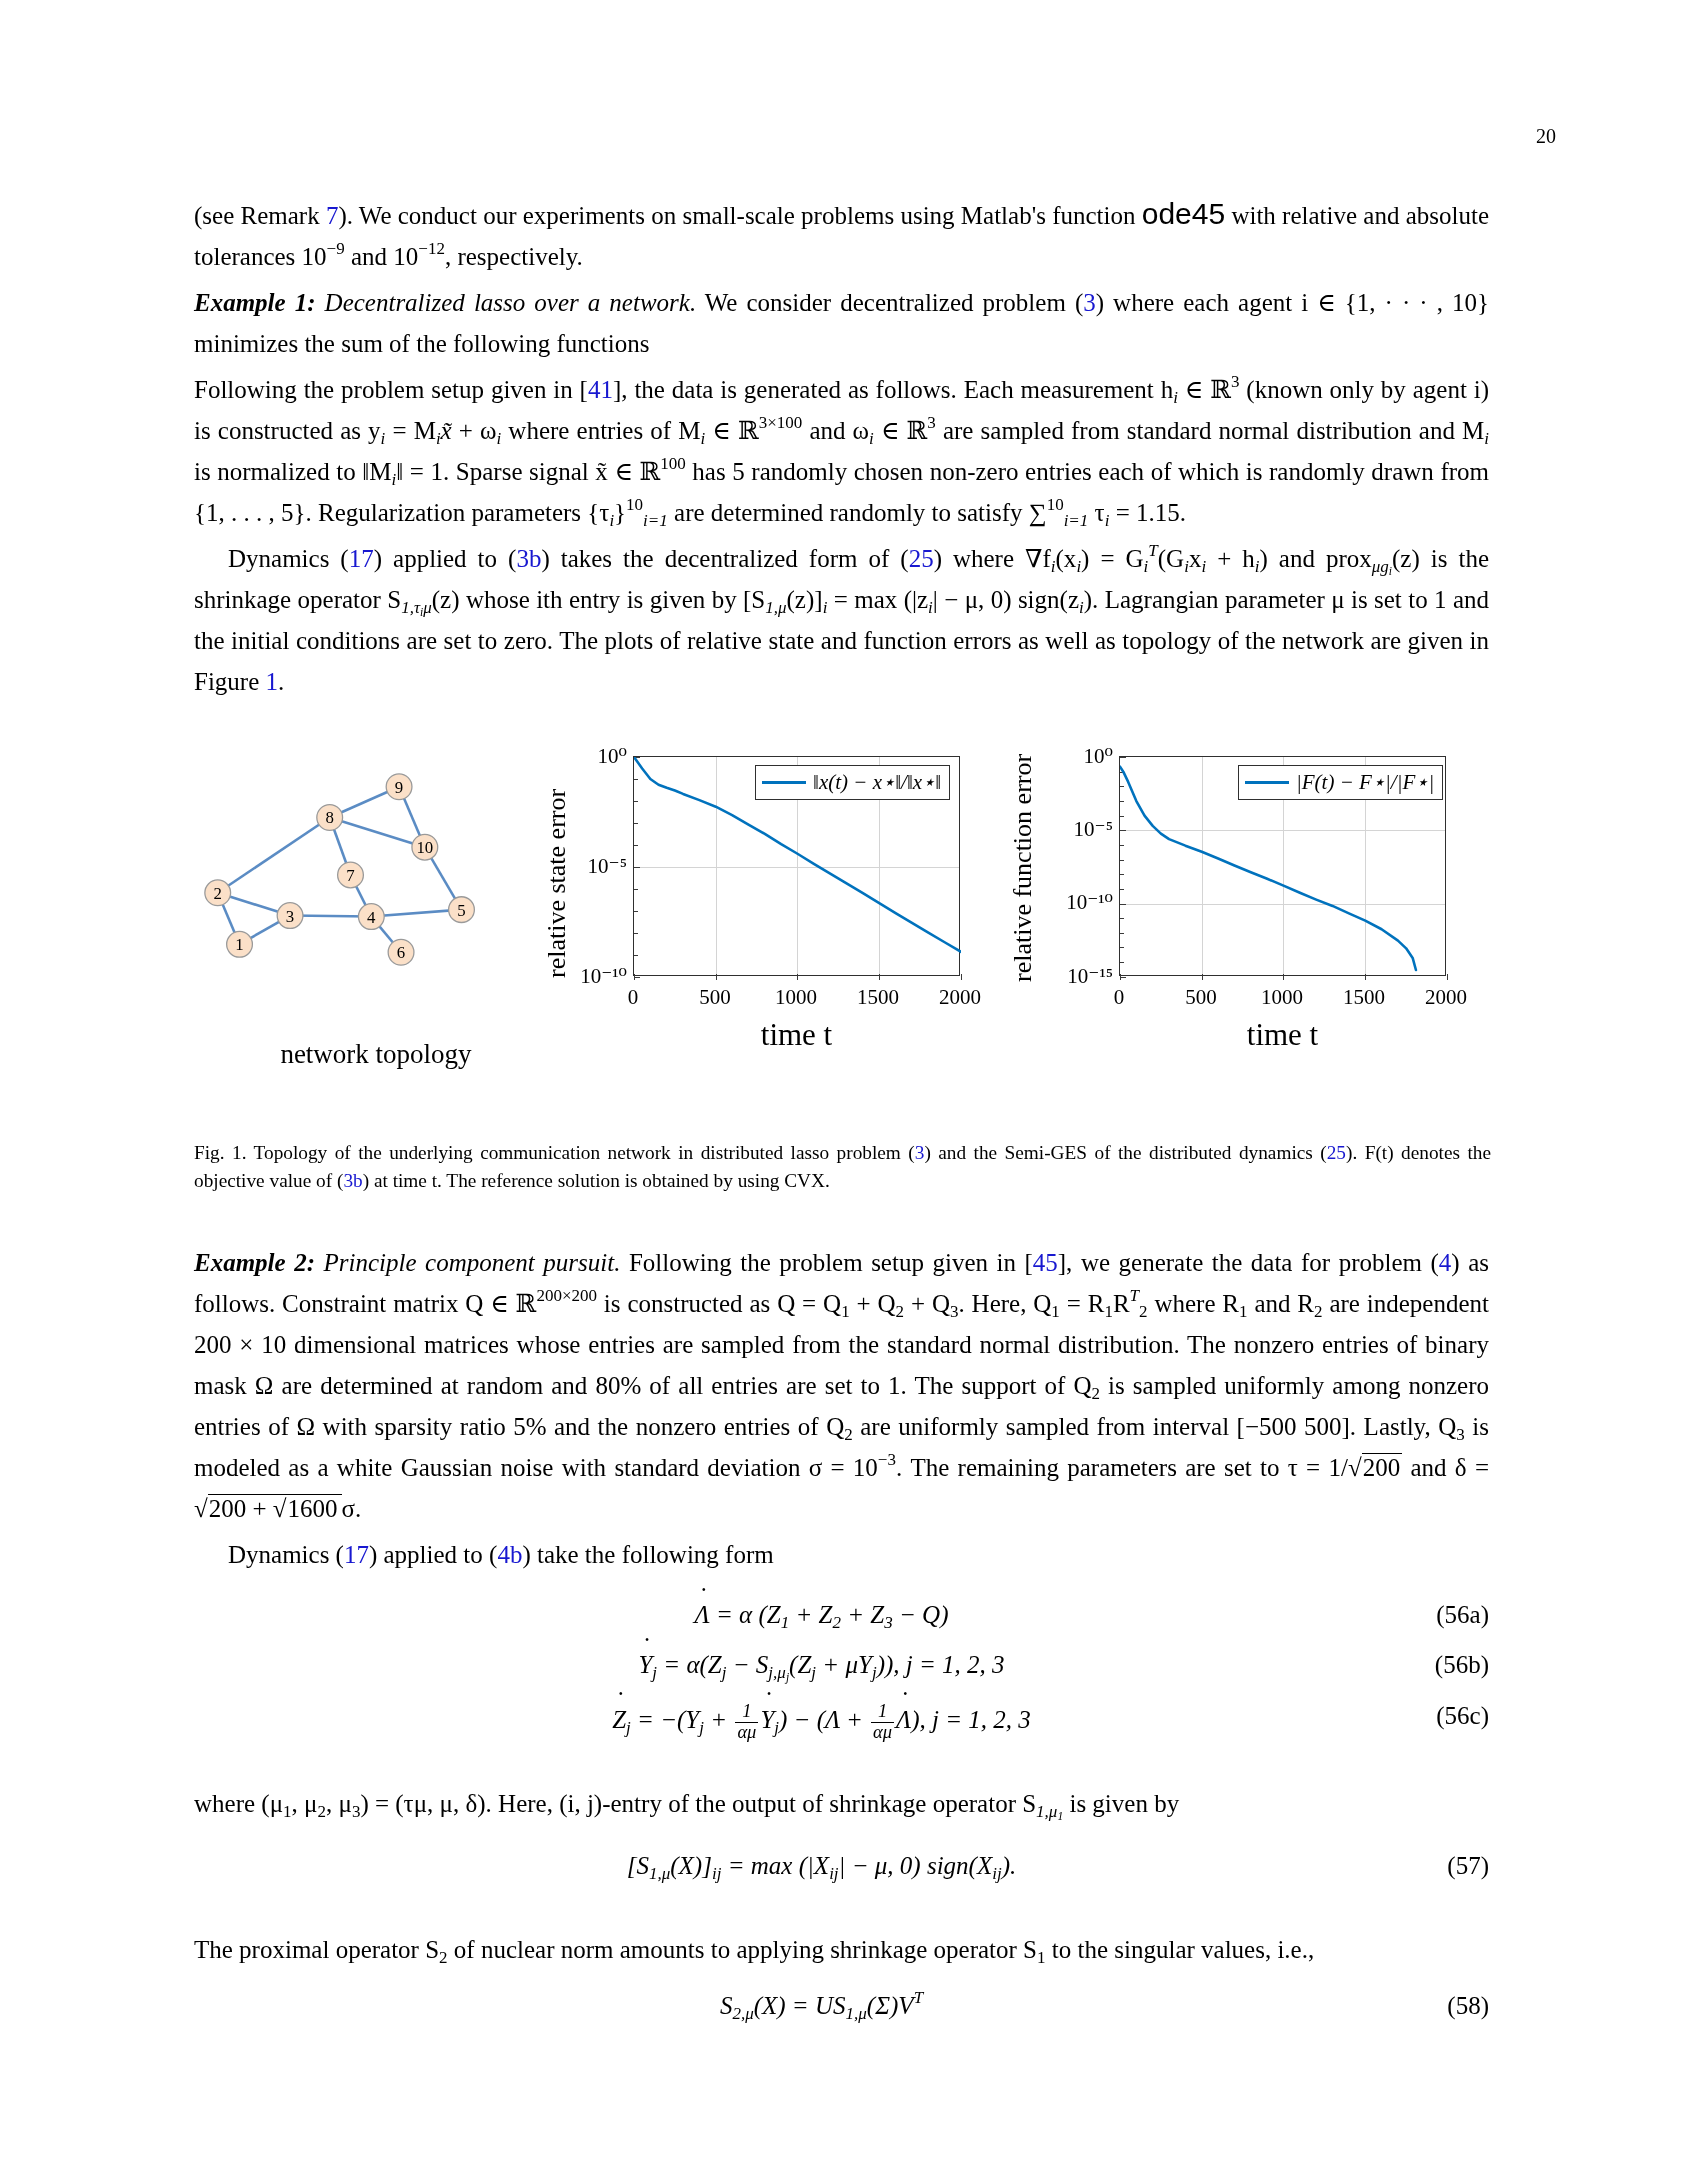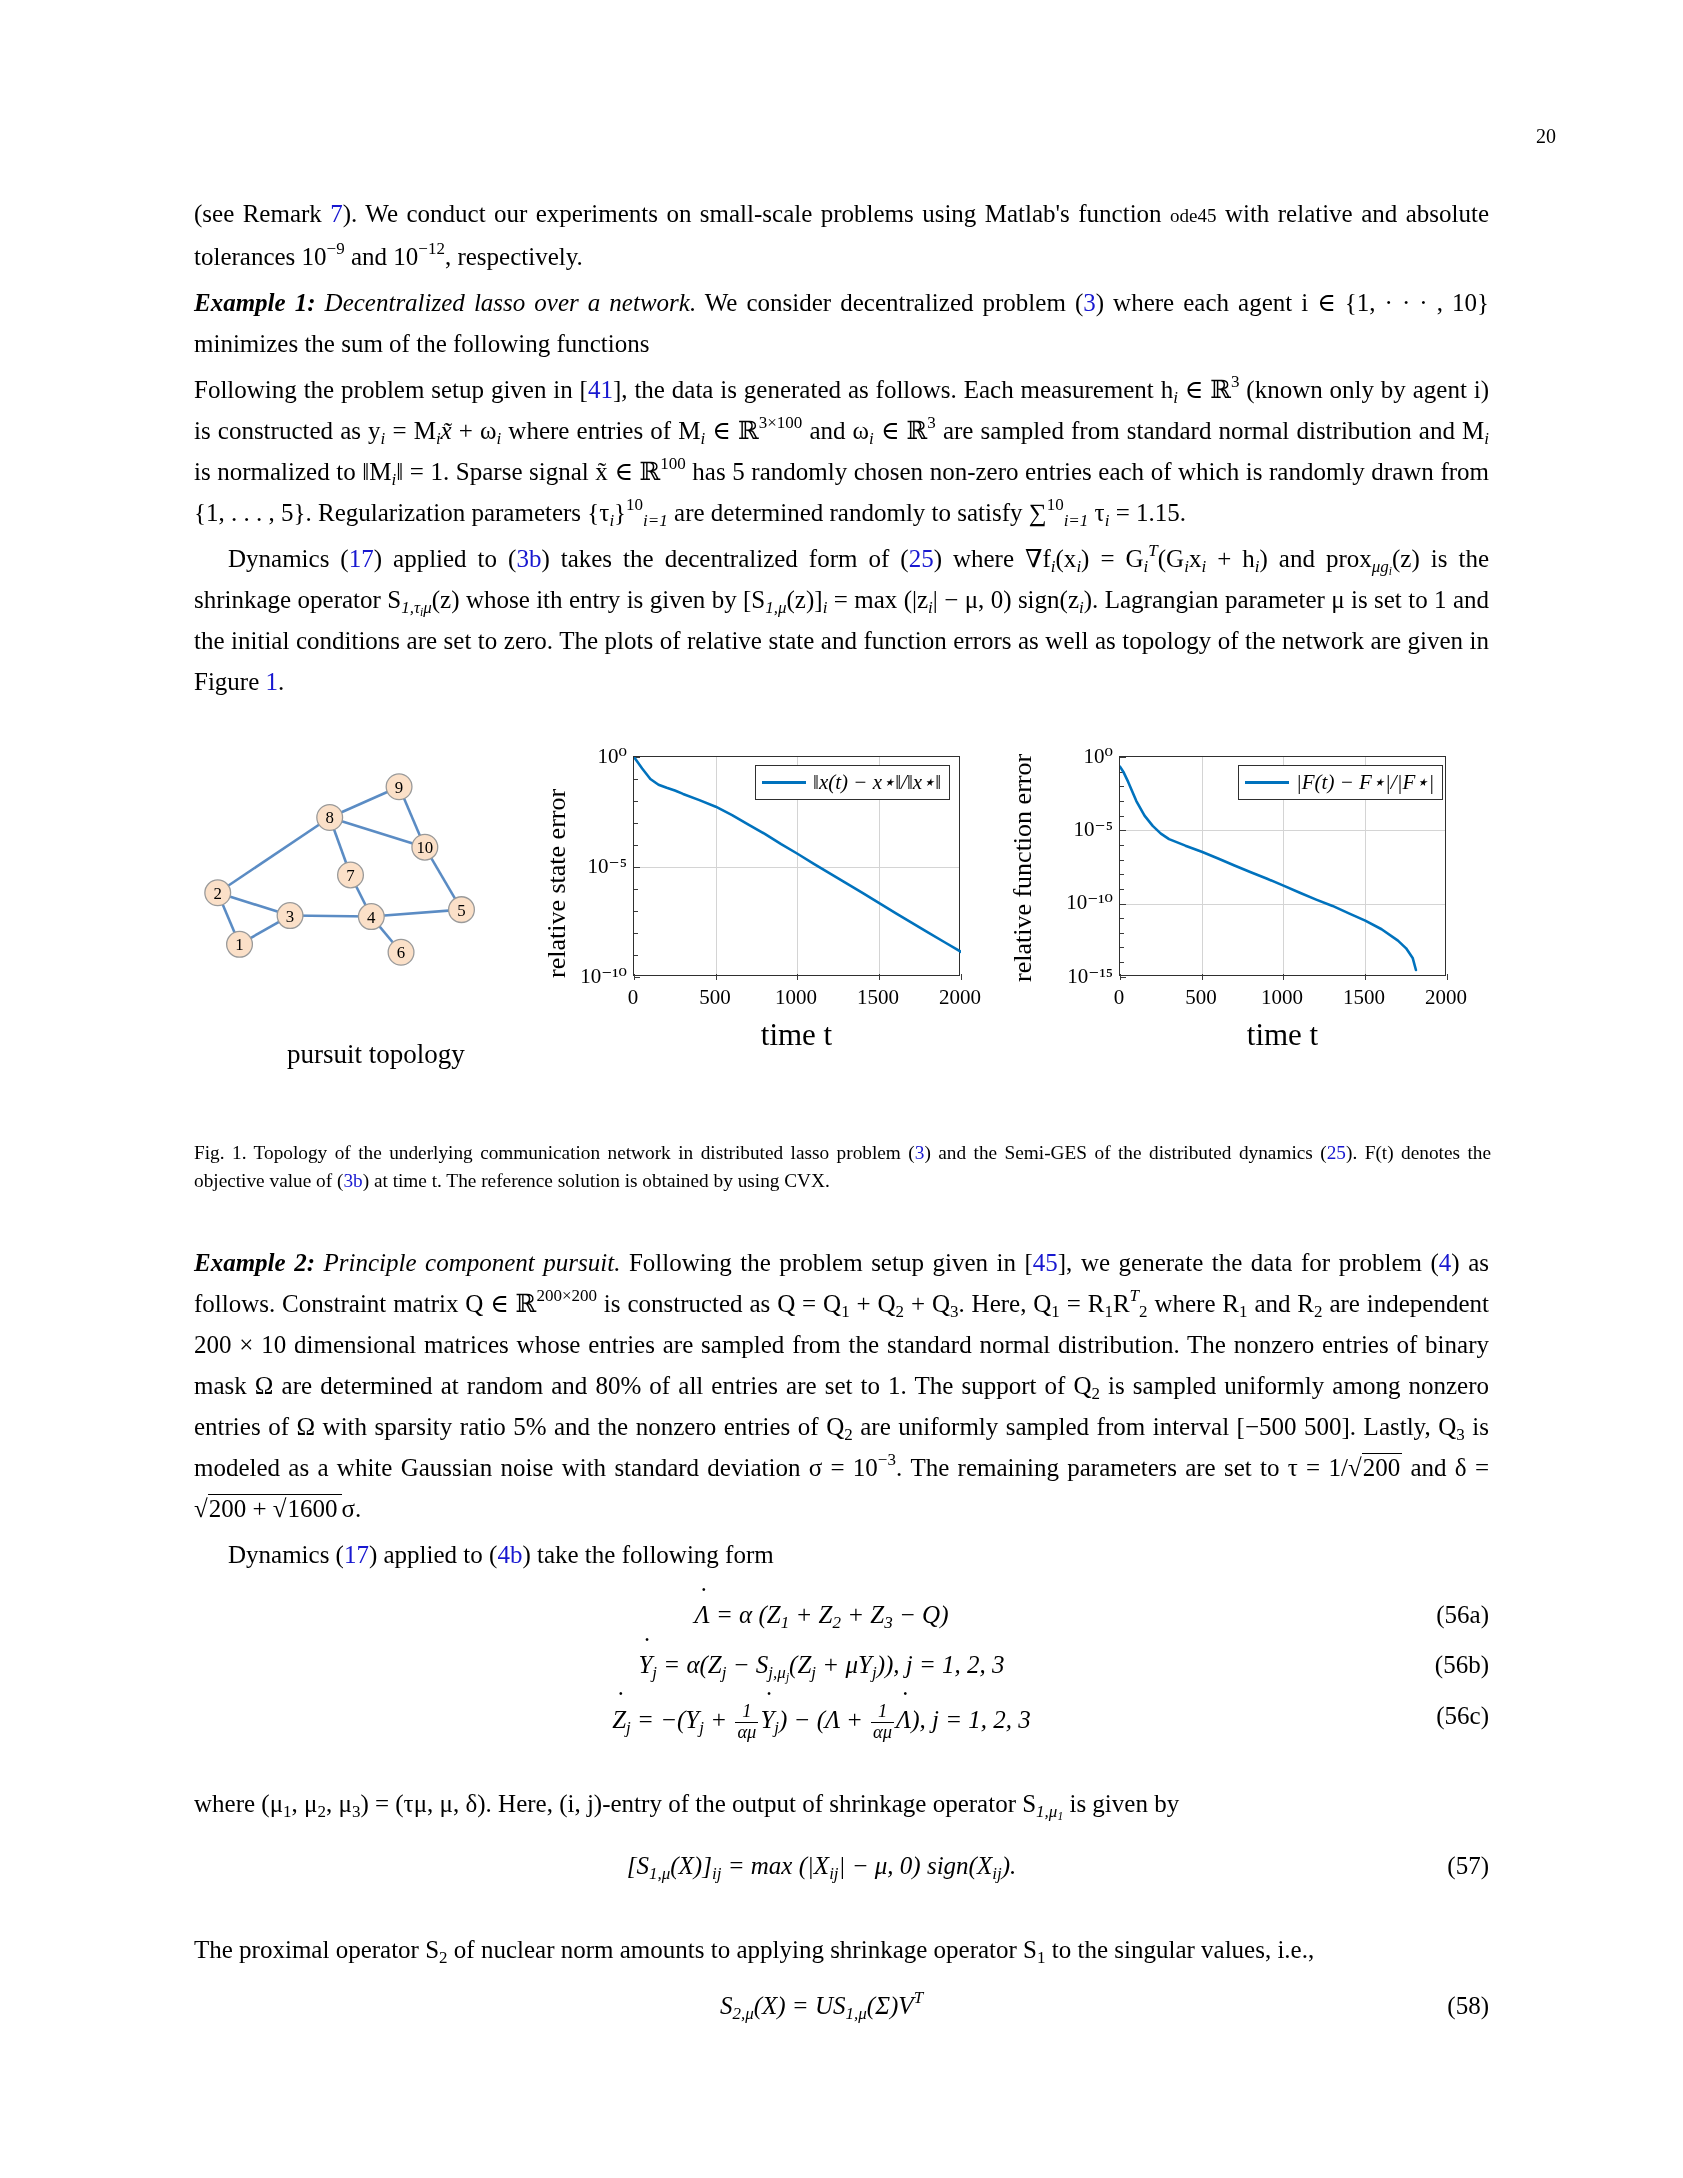--- a/index.html
+++ b/index.html
@@ -38,21 +38,21 @@
     margin: 0 0 5px 0;
     font-size: 25px;
     line-height: 41px;
     text-align: justify;
     text-justify: inter-word;
   }
   p.indent { text-indent: 34px; }
   .it { font-style: italic; }
   .bi { font-weight: bold; font-style: italic; }
   .ref { color: #1818d0; }
-  .mono { font-family: Liberation Serif, serif; font-size: 19px; }
+  .mono { font-family: Liberation Sans, sans-serif; font-size: 30px; }
   .mi { font-style: italic; font-family: "Liberation Serif", serif; }
   sup, sub { font-size: 0.68em; line-height: 0; }
   sup { vertical-align: 0.62em; }
   sub { vertical-align: -0.3em; }
   .eq-display {
     margin: 17px 0 17px 0;
     text-align: center;
     font-size: 25px;
   }
   .eq-row {
@@ -281,21 +281,21 @@
             <g>
               <circle cx="213" cy="31" r="13" class="node-circle"></circle>
               <text x="213" y="37" class="node-text">9</text>
             </g>
             <g>
               <circle cx="239" cy="92" r="13" class="node-circle"></circle>
               <text x="239" y="98" class="node-text">10</text>
             </g>
           </g>
       </svg>
-      <div class="net-label">pursuit topology</div>
+      <div class="net-label">network topology</div>
     </div>
 
     <div style="position:absolute; left:364px; top:0; width:436px; height:327px;">
       <div class="axis-ylabel" style="left:0px; top:8px; height:218px;">relative state error</div>
       <div class="plotbox" id="plot1" style="left:91px; top:4px; width:327px; height:220px;">
           <div class="tick-x" style="left: 0px;"></div>
           <div class="gridline-v" style="left: 82px;"></div>
           <div class="tick-x" style="left: 82px;"></div>
           <div class="gridline-v" style="left: 163px;"></div>
           <div class="tick-x" style="left: 163px;"></div>

